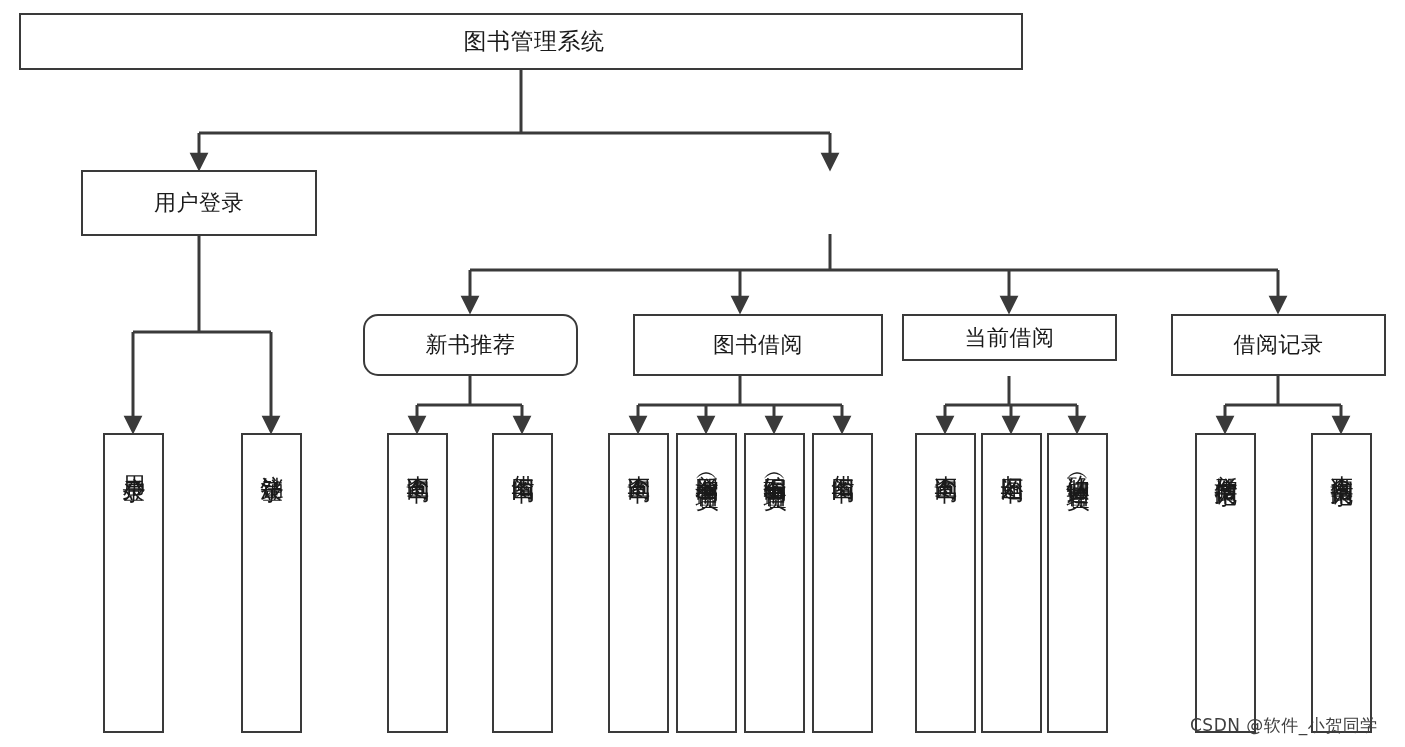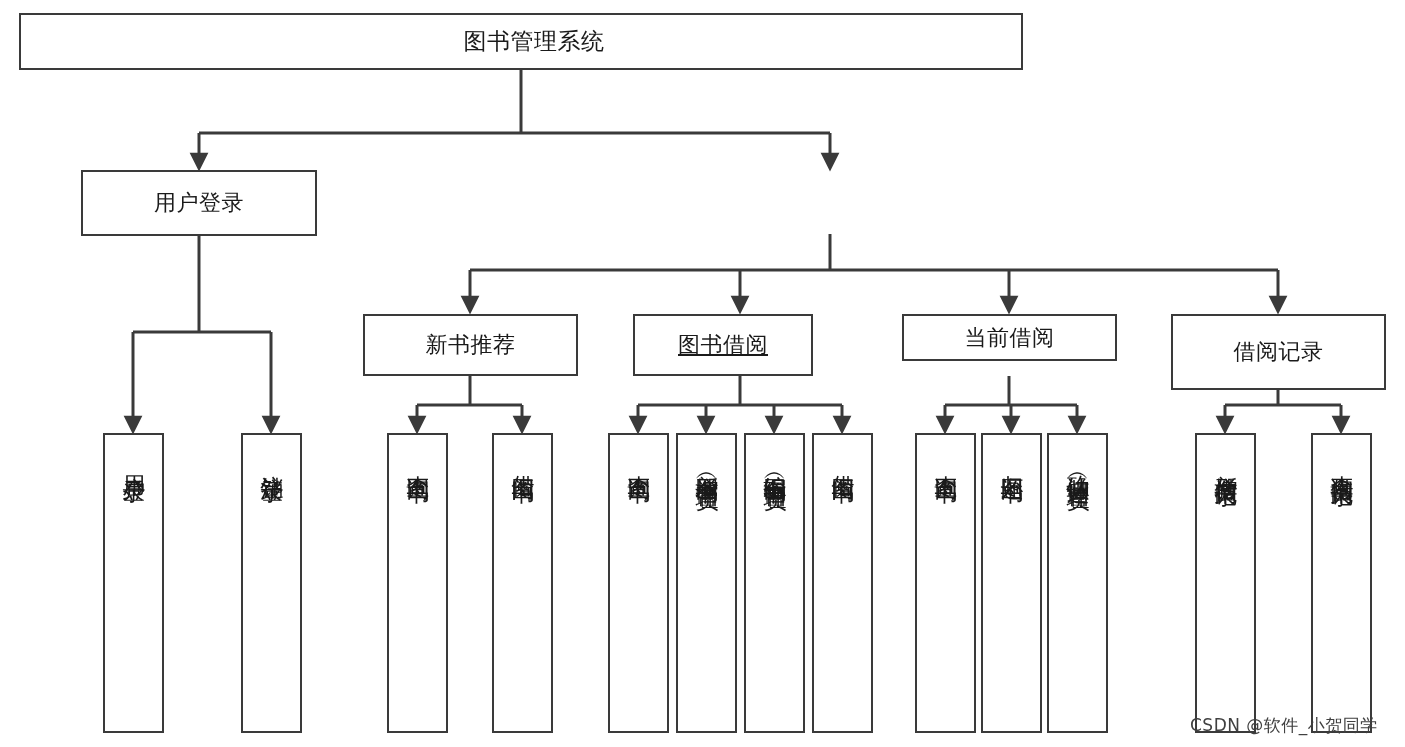--- a/index.html
+++ b/index.html
@@ -137,30 +137,30 @@
   </svg>
 
   <div class="node root horizontal" style="left:19px; top:13px; width:1004px; height:57px;">
     <span class="node-label">图书管理系统</span>
   </div>
 
   <div class="node horizontal" style="left:81px; top:170px; width:236px; height:66px;">
     <span class="node-label">用户登录</span>
   </div>
 
-  <div class="node horizontal" style="left:363px; top:314px; width:215px; height:62px;">
+  <div class="node horizontal" style="left:363px; top:314px; width:215px; height:62px;border-radius:15px;">
     <span class="node-label">新书推荐</span>
   </div>
-  <div class="node horizontal" style="left:633px; top:314px; width:180px; height:62px;text-decoration:underline;">
+  <div class="node horizontal" style="left:633px; top:314px; width:250px; height:62px;">
     <span class="node-label">图书借阅</span>
   </div>
   <div class="node horizontal" style="left:902px; top:314px; width:215px; height:47px;">
     <span class="node-label">当前借阅</span>
   </div>
-  <div class="node horizontal" style="left:1171px; top:314px; width:215px; height:76px;">
+  <div class="node horizontal" style="left:1171px; top:314px; width:215px; height:62px;">
     <span class="node-label">借阅记录</span>
   </div>
 
   <div class="node vertical" style="left:103px; top:433px; width:61px; height:300px;">
     <span class="node-label">用户登录</span>
   </div>
   <div class="node vertical" style="left:241px; top:433px; width:61px; height:300px;">
     <span class="node-label">注销登录</span>
   </div>
 

